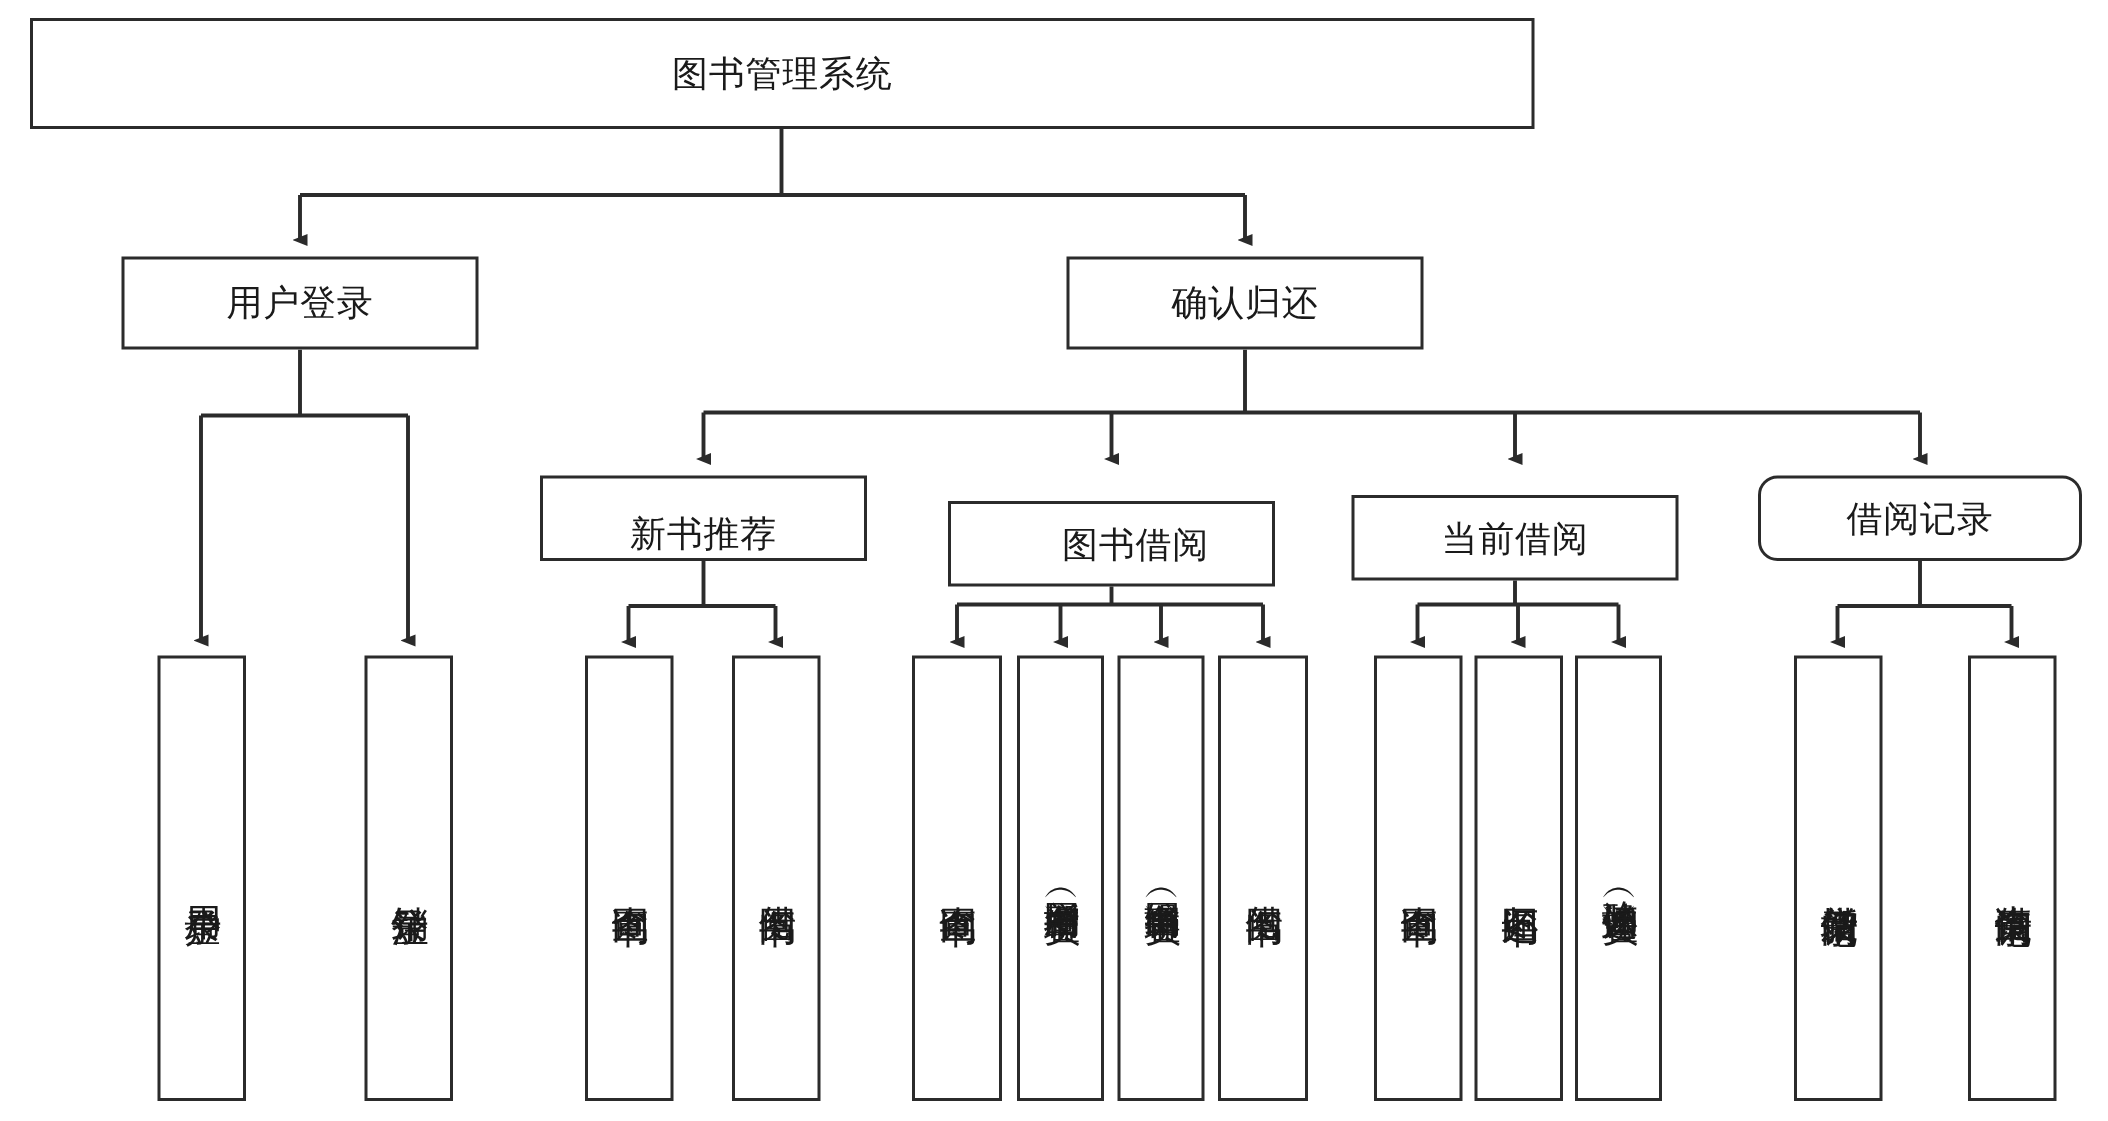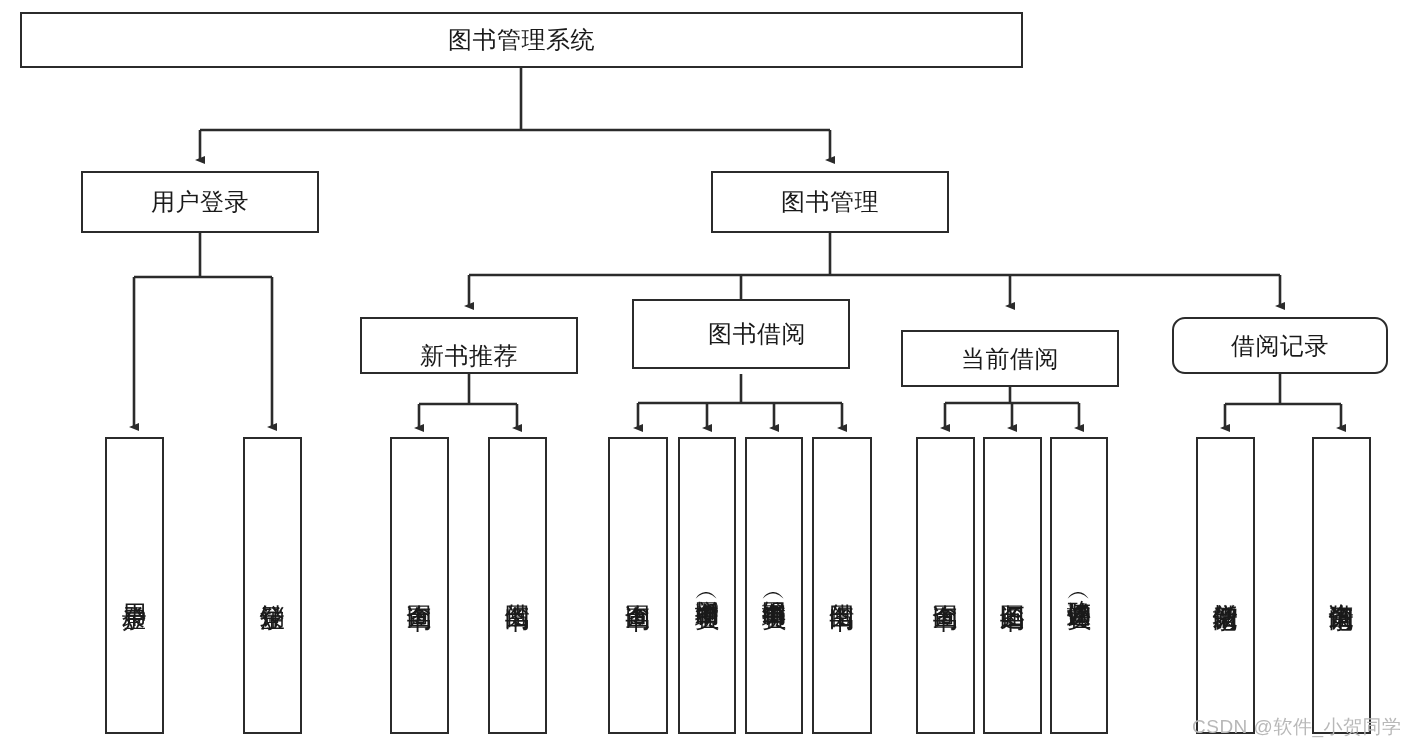--- a/index.html
+++ b/index.html
@@ -109,35 +109,35 @@
       <path d="M1012,403 L1012,428" marker-end="url(#arrow)"></path>
       <path d="M1079,403 L1079,428" marker-end="url(#arrow)"></path>
 
       <path d="M1280,374 L1280,404"></path>
       <path d="M1225,404 L1341,404"></path>
       <path d="M1225,404 L1225,428" marker-end="url(#arrow)"></path>
       <path d="M1341,404 L1341,428" marker-end="url(#arrow)"></path>
     </g>
   </svg>
 
-  <div class="node horiz" style="left:20px; top:12px; width:1003px; height:56px;">
+  <div class="node horiz" style="left:20px; top:12px; width:1003px; height:74px;">
     <span>图书管理系统</span>
   </div>
 
   <div class="node horiz" style="left:81px; top:171px; width:238px; height:62px;">
     <span>用户登录</span>
   </div>
   <div class="node horiz" style="left:711px; top:171px; width:238px; height:62px;">
-    <span>图书管理</span>
+    <span>确认归还</span>
   </div>
 
   <div class="node horiz" style="left:360px; top:317px; width:218px; height:57px;align-items:flex-end;">
     <span>新书推荐</span>
   </div>
-  <div class="node horiz" style="left:632px; top:299px; width:218px; height:70px;padding-left:32px;">
+  <div class="node horiz" style="left:632px; top:334px; width:218px; height:57px;padding-left:32px;">
     <span>图书借阅</span>
   </div>
   <div class="node horiz" style="left:901px; top:330px; width:218px; height:57px;">
     <span>当前借阅</span>
   </div>
   <div class="node horiz" style="left:1172px; top:317px; width:216px; height:57px;border-radius:13px;">
     <span>借阅记录</span>
   </div>
 
   <div class="node vert" style="left:105px; top:437px; width:59px; height:297px;">
@@ -177,15 +177,14 @@
     <span>确认归还（管理员）</span>
   </div>
 
   <div class="node vert" style="left:1196px; top:437px; width:59px; height:297px;">
     <span>新增借阅记录</span>
   </div>
   <div class="node vert" style="left:1312px; top:437px; width:59px; height:297px;">
     <span>查询借阅记录</span>
   </div>
 
-  <div class="watermark" style="left:1192px; top:714px;">CSDN @软件_小贺同学</div>
 
 </div>
 
 </body></html>

